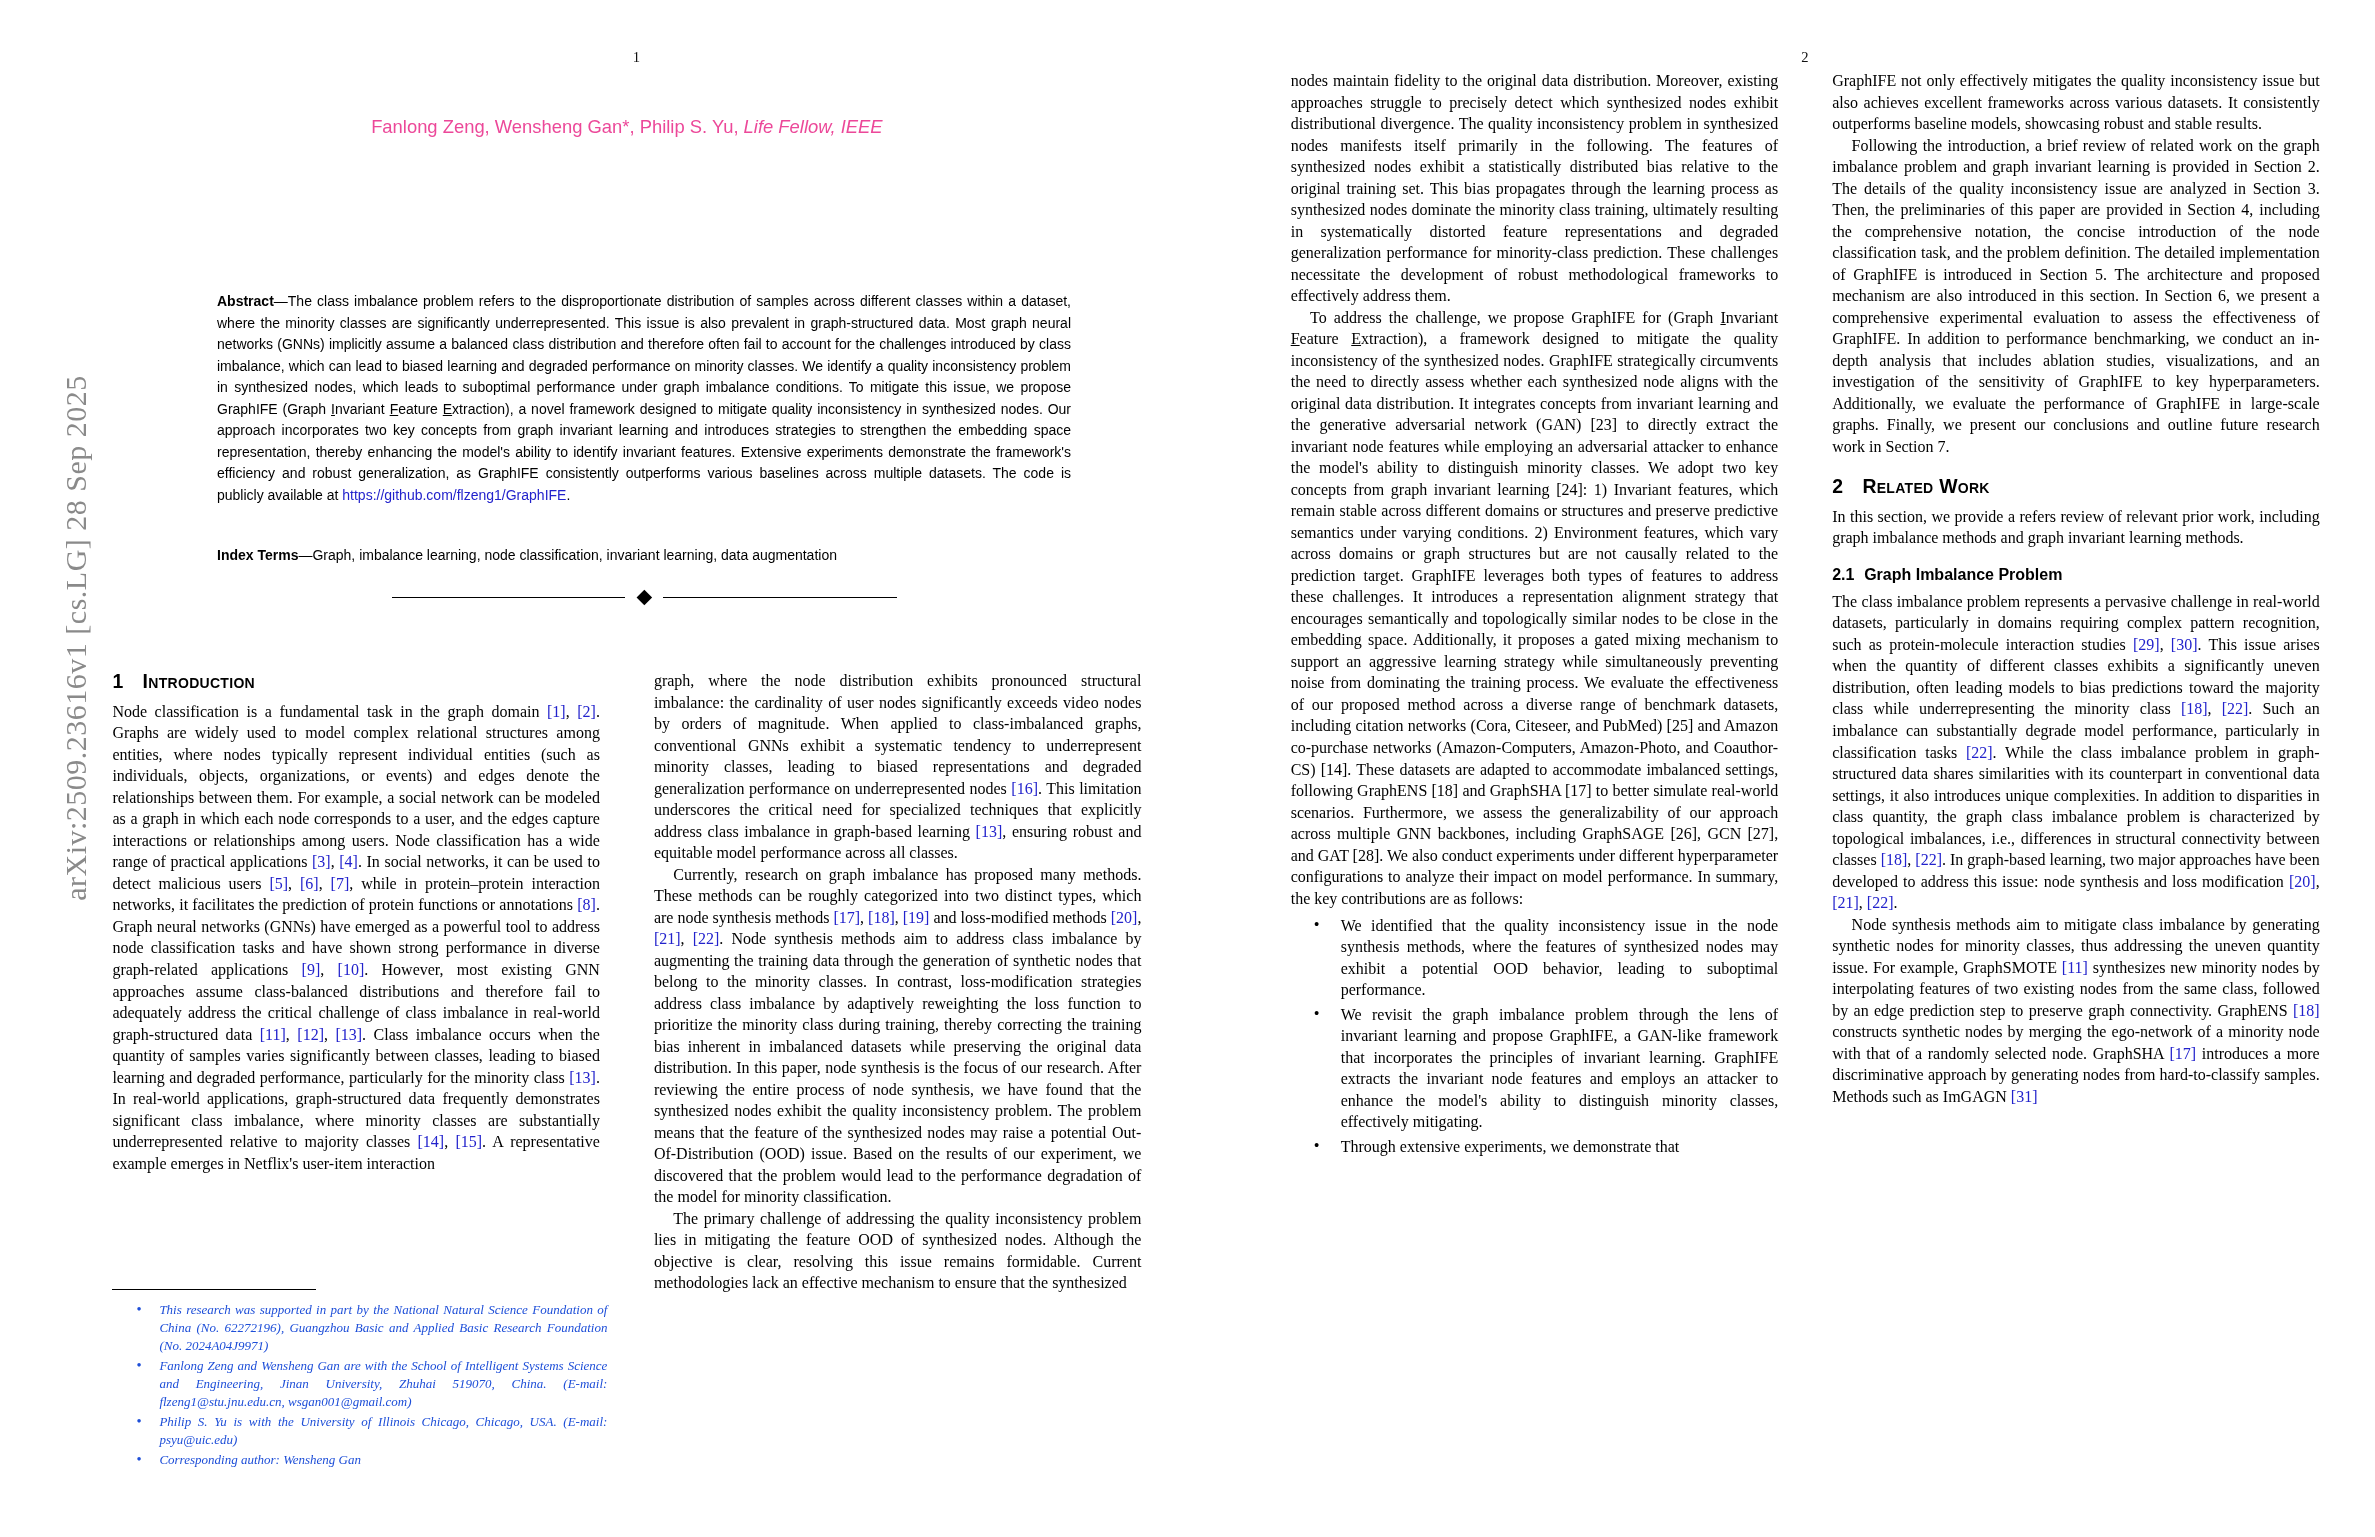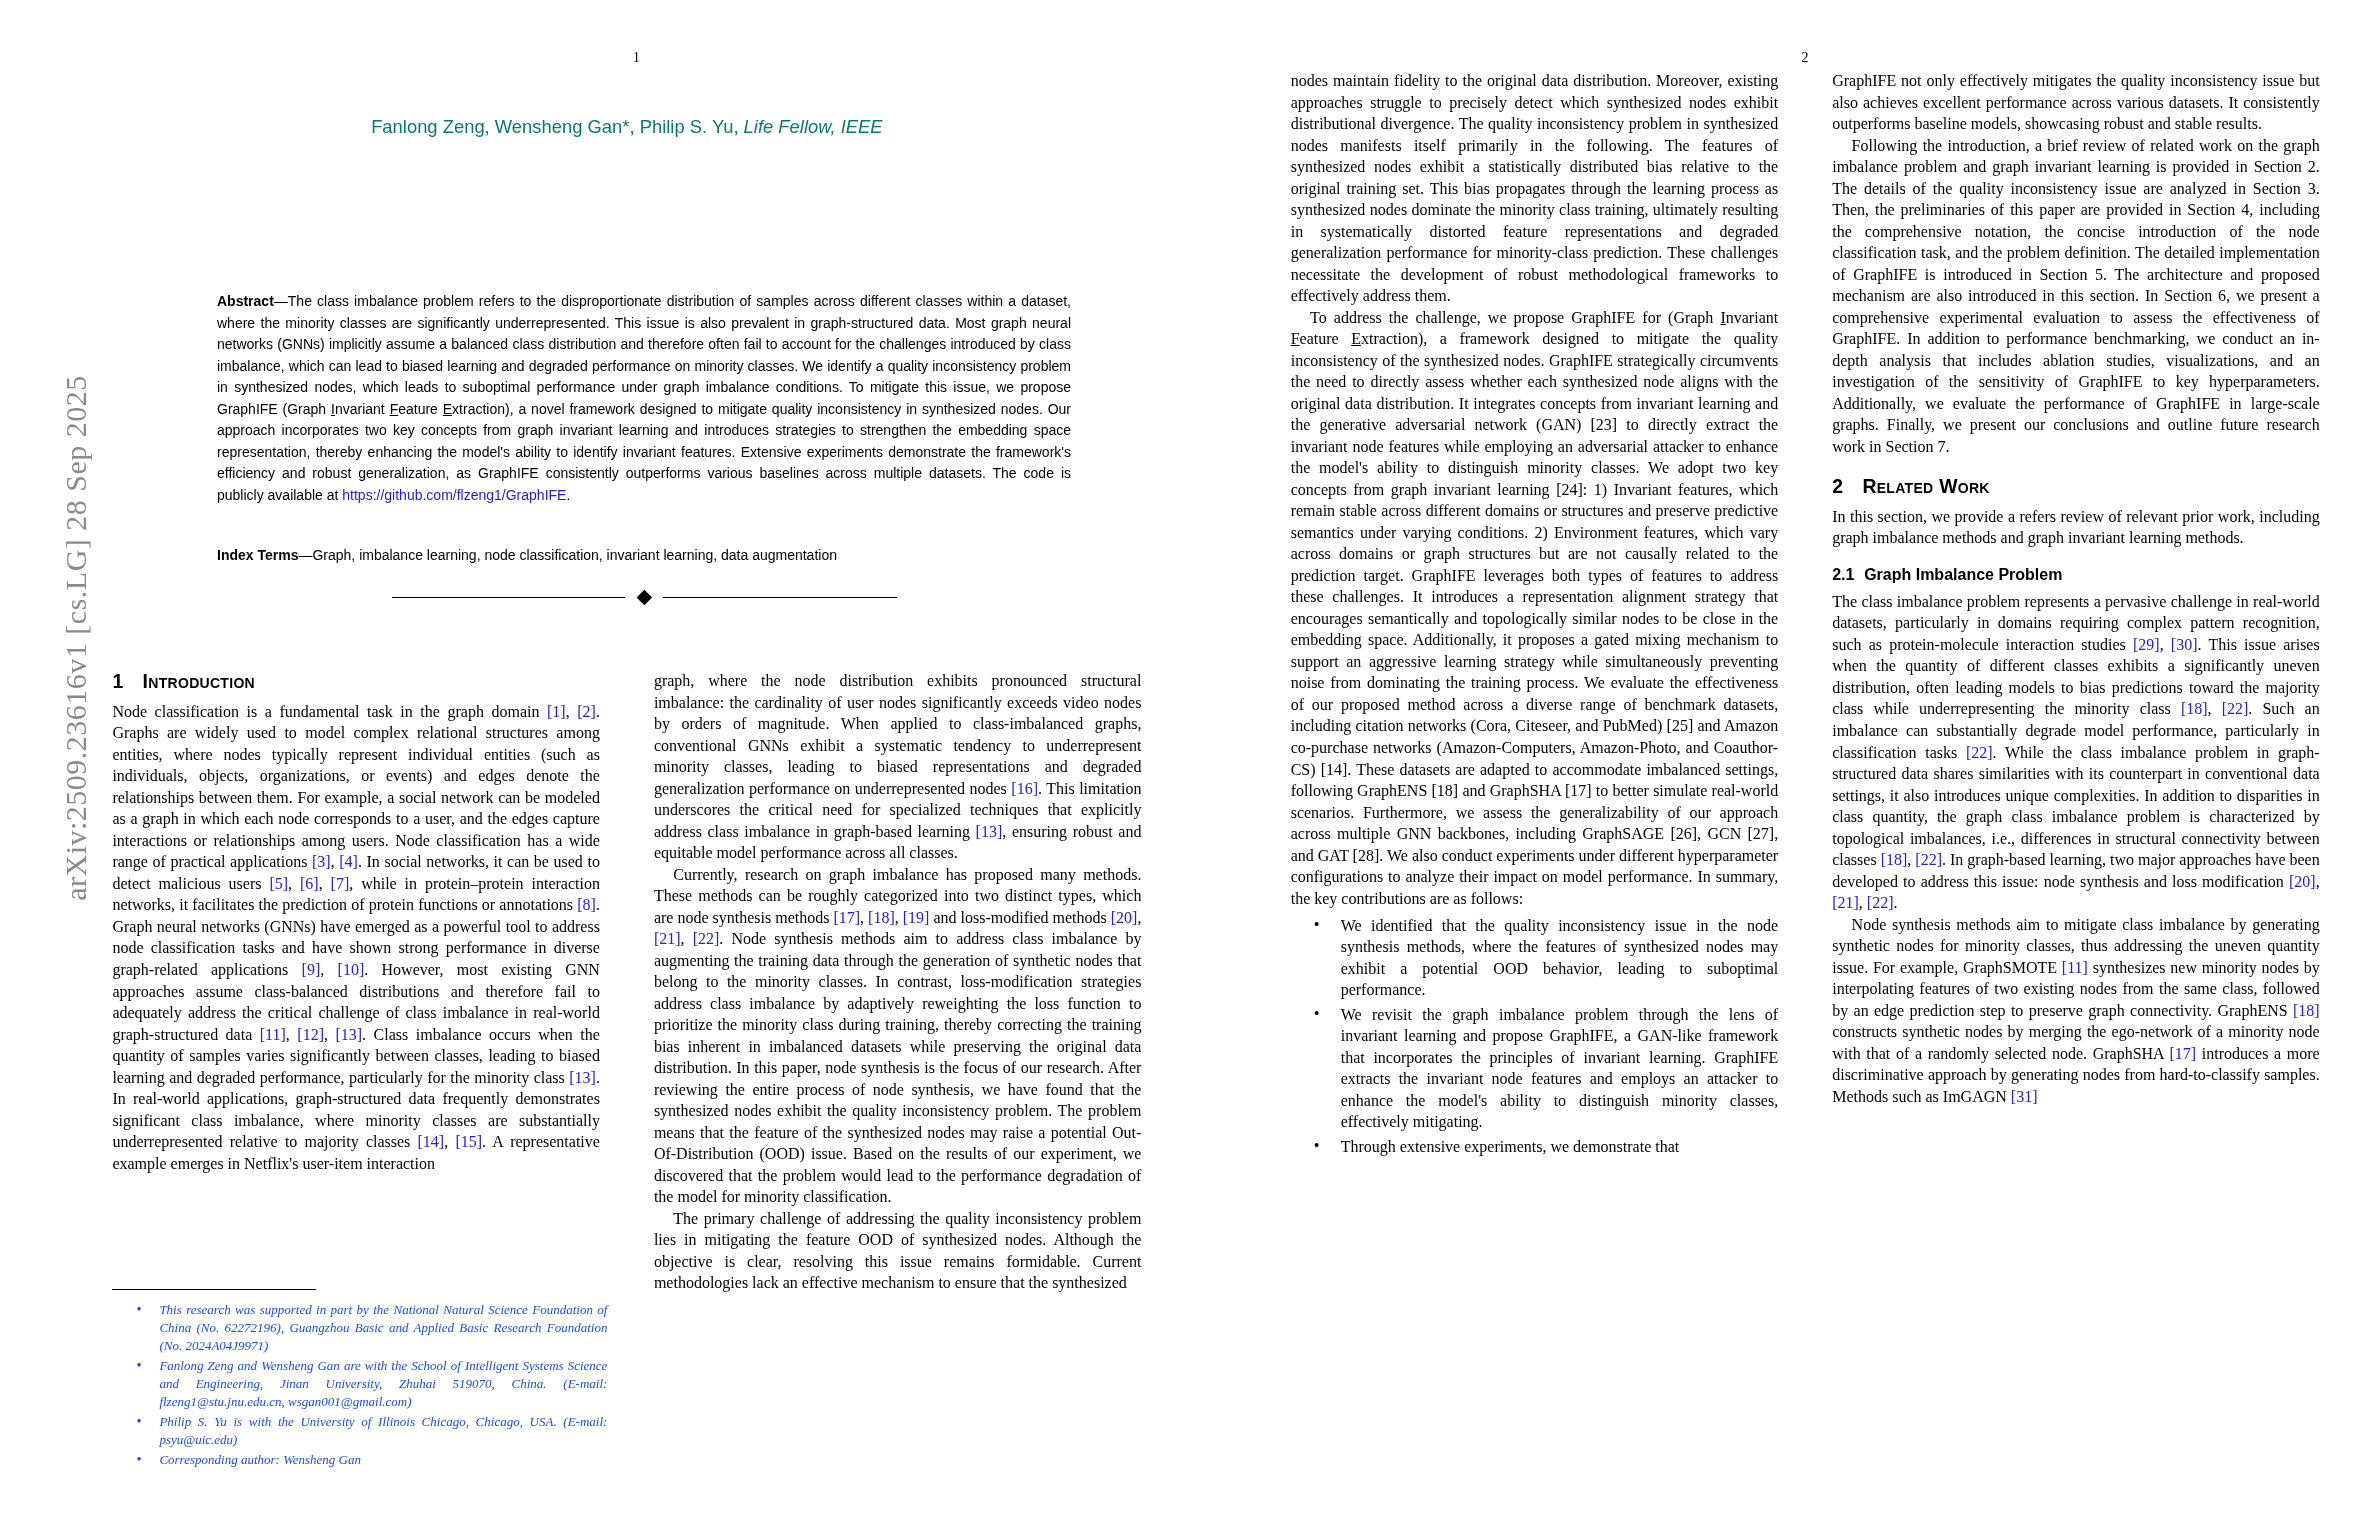--- a/index.html
+++ b/index.html
@@ -66,21 +66,21 @@
     font-size: 40px;
     line-height: 1.26;
     font-weight: 400;
     color: #000;
     margin: 0;
     letter-spacing: -0.2px;
   }
   .authors {
     font-family: "Liberation Sans", sans-serif;
     font-size: 18.4px;
-    color: #0f766e;
+    color: #ec4899;
     margin-top: 31px;
   }
   .authors .fellow { font-style: italic; }
 
   
   .abstract-wrap {
     position: absolute;
     top: 291px;
     left: 124px;
     width: 854px;
@@ -290,21 +290,21 @@
         <p class="body"><span>To address the challenge, we propose GraphIFE for (Graph </span><span class="u">I</span><span>nvariant </span><span class="u">F</span><span>eature </span><span class="u">E</span><span>xtraction), a framework designed to mitigate the quality inconsistency of the synthesized nodes. GraphIFE strategically circumvents the need to directly assess whether each synthesized node aligns with the original data distribution. It integrates concepts from invariant learning and the generative adversarial network (GAN) [23] to directly extract the invariant node features while employing an adversarial attacker to enhance the model's ability to distinguish minority classes. We adopt two key concepts from graph invariant learning [24]: 1) Invariant features, which remain stable across different domains or structures and preserve predictive semantics under varying conditions. 2) Environment features, which vary across domains or graph structures but are not causally related to the prediction target. GraphIFE leverages both types of features to address these challenges. It introduces a representation alignment strategy that encourages semantically and topologically similar nodes to be close in the embedding space. Additionally, it proposes a gated mixing mechanism to support an aggressive learning strategy while simultaneously preventing noise from dominating the training process. We evaluate the effectiveness of our proposed method across a diverse range of benchmark datasets, including citation networks (Cora, Citeseer, and PubMed) [25] and Amazon co-purchase networks (Amazon-Computers, Amazon-Photo, and Coauthor-CS) [14]. These datasets are adapted to accommodate imbalanced settings, following GraphENS [18] and GraphSHA [17] to better simulate real-world scenarios. Furthermore, we assess the generalizability of our approach across multiple GNN backbones, including GraphSAGE [26], GCN [27], and GAT [28]. We also conduct experiments under different hyperparameter configurations to analyze their impact on model performance. In summary, the key contributions are as follows:</span></p>
 
         <ul class="bullets">
           <li class="body">We identified that the quality inconsistency issue in the node synthesis methods, where the features of synthesized nodes may exhibit a potential OOD behavior, leading to suboptimal performance.</li>
           <li class="body">We revisit the graph imbalance problem through the lens of invariant learning and propose GraphIFE, a GAN-like framework that incorporates the principles of invariant learning. GraphIFE extracts the invariant node features and employs an attacker to enhance the model's ability to distinguish minority classes, effectively mitigating.</li>
           <li class="body">Through extensive experiments, we demonstrate that</li>
         </ul>
       </div>
 
       <div class="col">
-        <p class="body noindent">GraphIFE not only effectively mitigates the quality inconsistency issue but also achieves excellent performance across various datasets. It consistently outperforms baseline models, showcasing robust and stable results.</p>
+        <p class="body noindent">GraphIFE not only effectively mitigates the quality inconsistency issue but also achieves excellent frameworks across various datasets. It consistently outperforms baseline models, showcasing robust and stable results.</p>
         <p class="body">Following the introduction, a brief review of related work on the graph imbalance problem and graph invariant learning is provided in Section 2. The details of the quality inconsistency issue are analyzed in Section 3. Then, the preliminaries of this paper are provided in Section 4, including the comprehensive notation, the concise introduction of the node classification task, and the problem definition. The detailed implementation of GraphIFE is introduced in Section 5. The architecture and proposed mechanism are also introduced in this section. In Section 6, we present a comprehensive experimental evaluation to assess the effectiveness of GraphIFE. In addition to performance benchmarking, we conduct an in-depth analysis that includes ablation studies, visualizations, and an investigation of the sensitivity of GraphIFE to key hyperparameters. Additionally, we evaluate the performance of GraphIFE in large-scale graphs. Finally, we present our conclusions and outline future research work in Section 7.</p>
 
         <h2 class="sec" style="margin-top:17.5px">
           <span class="sec-num">2</span>
           <span class="sec-title">Related Work</span>
         </h2>
         <p class="body noindent">In this section, we provide a refers review of relevant prior work, including graph imbalance methods and graph invariant learning methods.</p>
 
         <h3 class="subsec">
           <span class="num">2.1</span><span>Graph Imbalance Problem</span>

